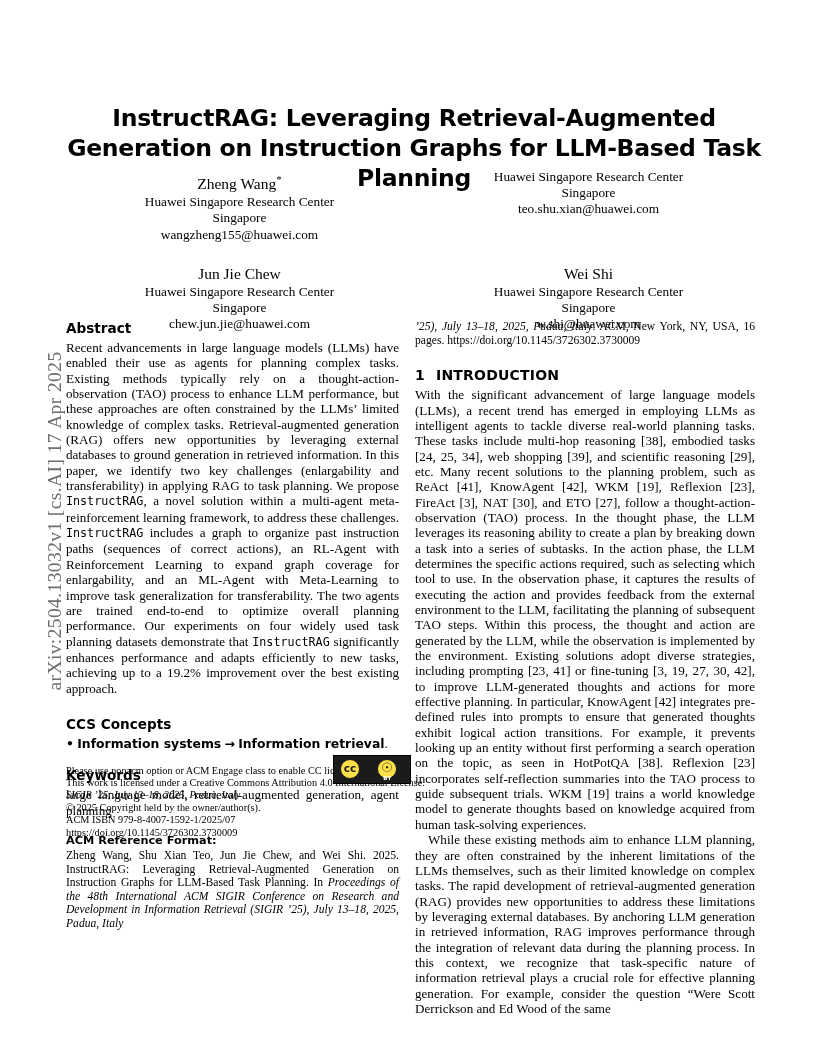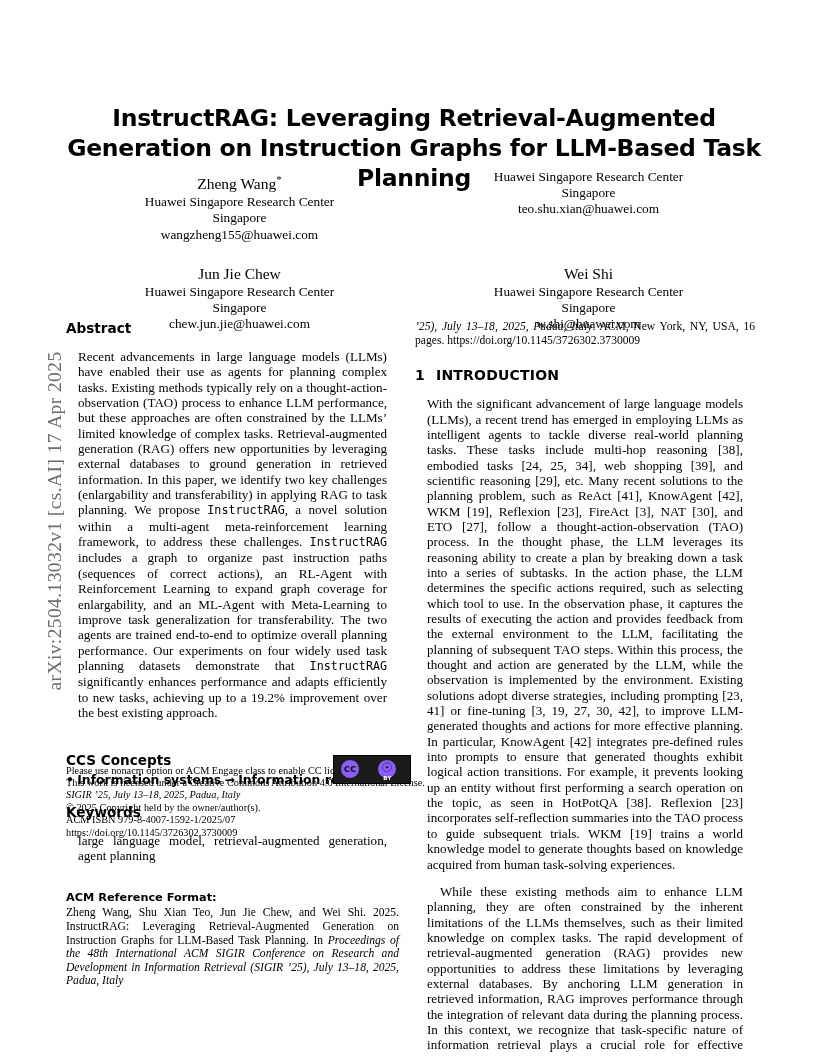--- a/index.html
+++ b/index.html
@@ -119,21 +119,21 @@
   }
   h2.sec-head.numbered .num {
     display: inline-block;
     width: 21px;
   }
 
   p.body-text {
     font-size: 13.1px;
     line-height: 15.35px;
     text-align: justify;
-    margin: 12px;
+    margin: 0;
     hyphens: auto;
     -webkit-hyphens: auto;
   }
   p.body-text.indent {
     text-indent: 13px;
   }
   .mono {
     font-family: "DejaVu Sans Mono", monospace;
     font-size: 11.7px;
   }
@@ -217,21 +217,21 @@
     height: 27px;
     background: #1b1b1b;
     border: 1px solid #000;
   }
   #cc-badge .chip {
     position: absolute;
     top: 3px;
     width: 20px;
     height: 20px;
     border-radius: 50%;
-    background: #8b5cf6;
+    background: #fde047;
     border: 1.6px solid #1b1b1b;
     box-sizing: border-box;
     font-family: "DejaVu Sans", sans-serif;
     font-size: 10.5px;
     font-weight: bold;
     color: #1b1b1b;
     text-align: center;
     line-height: 17px;
   }
   #cc-badge .chip.cc { left: 6px; }

